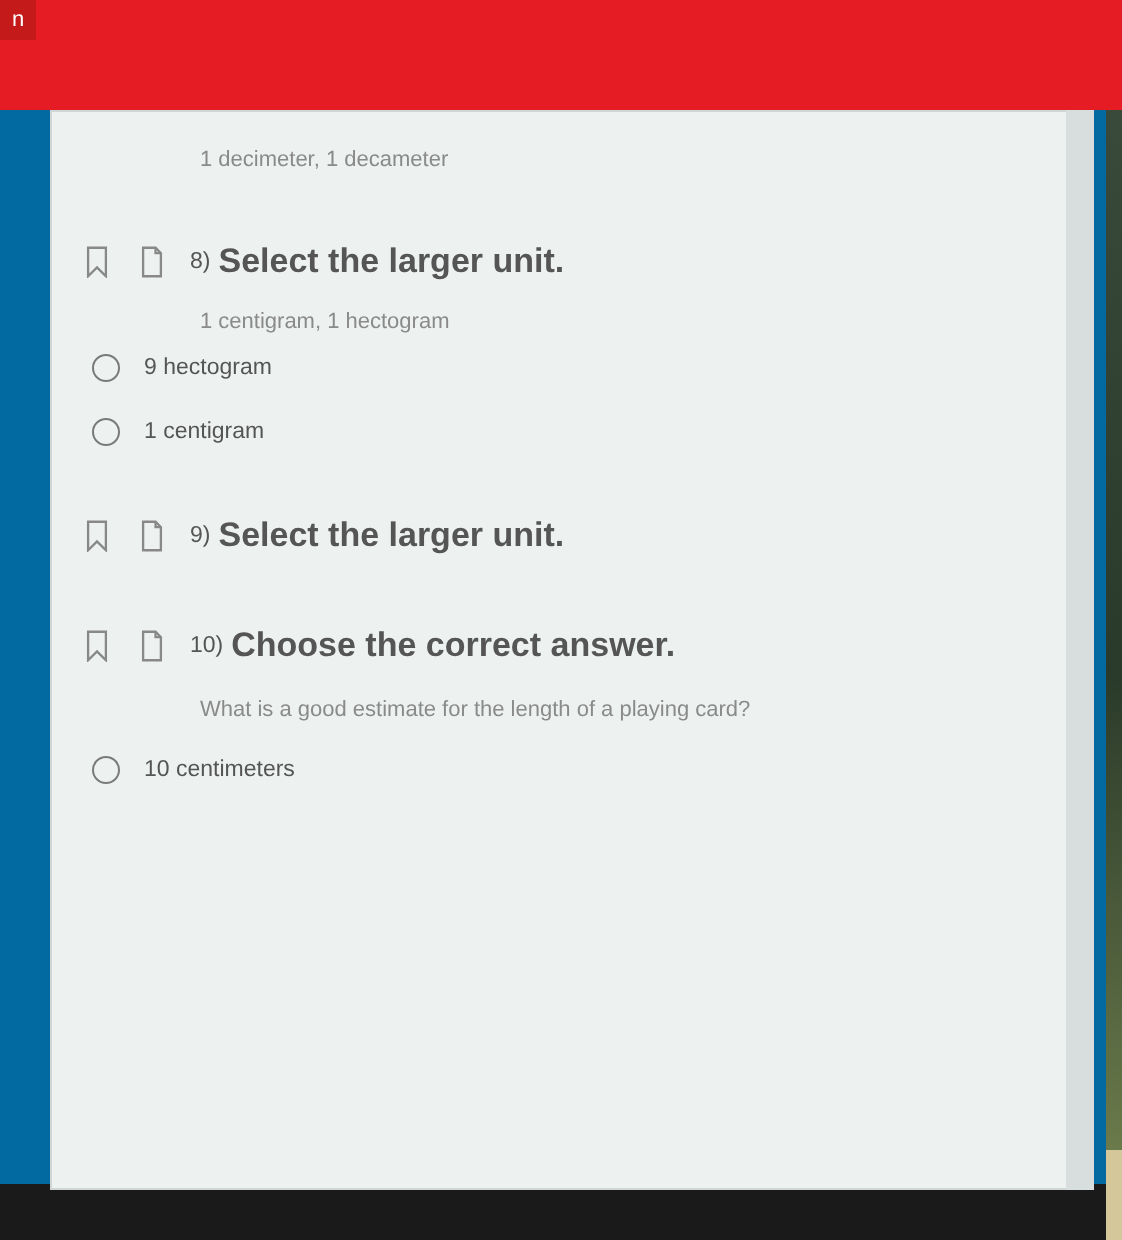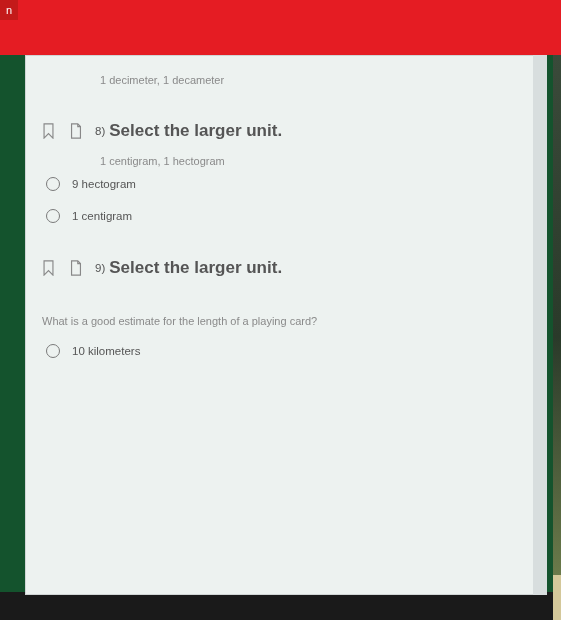--- a/index.html
+++ b/index.html
@@ -25,21 +25,21 @@
     .red-header-tab {
       position: absolute;
       left: 0;
       top: 0;
       background: #c41a1a;
       color: #fff;
       font-size: 11px;
       padding: 4px 6px;
     }
     .content-area {
-      background: #14532d;
+      background: #0369a1;
       height: 537px;
       width: 100%;
       padding: 0;
       position: relative;
     }
     .quiz-card {
       background: #edf2f0;
       margin: 0 25px;
       min-height: 540px;
       border: 1px solid #d0d5d5;
@@ -97,20 +97,21 @@
       margin-right: 4px;
     }
     .question-prompt {
       color: #555;
       font-size: 17px;
       font-weight: bold;
     }
     .sub-prompt {
       color: #8a8a8a;
       font-size: 11px;
+      margin-left: 58px;
       margin-bottom: 14px;
       line-height: 1.5;
     }
     .scrollbar {
       position: absolute;
       right: 14px;
       top: 0;
       width: 14px;
       height: 540px;
       background: #d8dede;
@@ -175,24 +176,39 @@
               <path d="M2 1 L9 1 L12 4 L12 17 L2 17 Z" fill="none" stroke="#888" stroke-width="1.3"></path>
               <path d="M9 1 L9 4 L12 4" fill="none" stroke="#888" stroke-width="1.3"></path>
             </svg>
         </span>
         <span class="question-number">9)</span>
         <span class="question-prompt">Select the larger unit.</span>
       </div>
     </div>
 
     <div class="question-block">
+      <div class="question-header">
+        <span class="bookmark-icon">
+          <svg viewBox="0 0 14 18" width="13" height="16">
+              <path d="M2 1 L12 1 L12 17 L7 12 L2 17 Z" fill="none" stroke="#888" stroke-width="1.3"></path>
+            </svg>
+        </span>
+        <span class="note-icon">
+          <svg viewBox="0 0 14 18" width="14" height="16">
+              <path d="M2 1 L9 1 L12 4 L12 17 L2 17 Z" fill="none" stroke="#888" stroke-width="1.3"></path>
+              <path d="M9 1 L9 4 L12 4" fill="none" stroke="#888" stroke-width="1.3"></path>
+            </svg>
+        </span>
+        <span class="question-number">10)</span>
+        <span class="question-prompt">Choose the correct answer.</span>
+      </div>
       <div class="sub-prompt">What is a good estimate for the length of a playing card?</div>
-      <div class="option-row" style="margin-bottom:5px;">
+      <div class="option-row">
         <span class="radio"></span>
-        <span class="option-label">10 kilometers</span>
+        <span class="option-label">10 centimeters</span>
       </div>
     </div>
 
   </div>
   <div class="scrollbar"></div>
 </div>
 
 <div class="right-edge"></div>
 
 </body></html>

